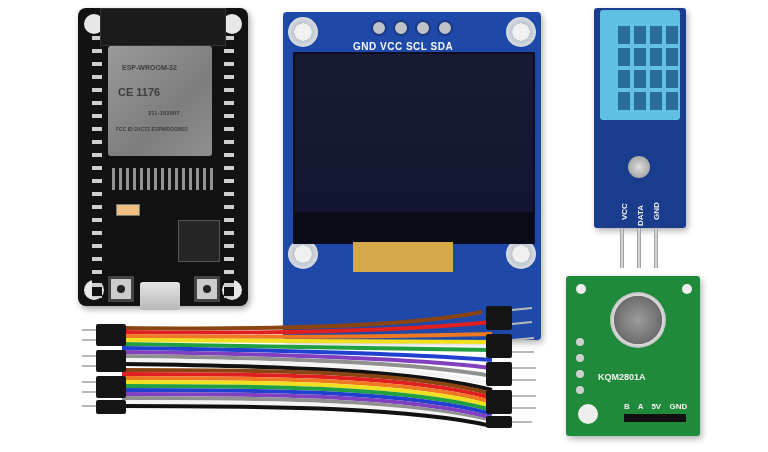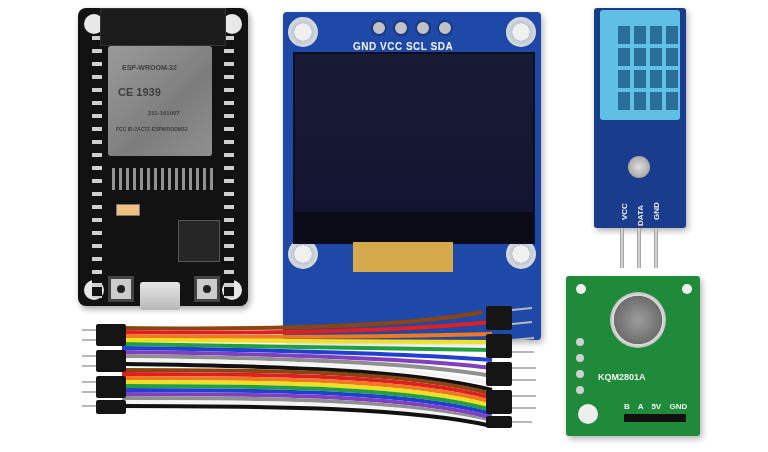--- a/index.html
+++ b/index.html
@@ -49,21 +49,21 @@
 <div class="abs esp">
   <div class="hole" style="left:6px;top:6px"></div>
   <div class="hole" style="left:144px;top:6px"></div>
   <div class="hole" style="left:6px;top:272px"></div>
   <div class="hole" style="left:144px;top:272px"></div>
   <div class="pins" style="left:14px"></div>
   <div class="pins" style="left:146px"></div>
   <div class="antenna"></div>
   <div class="shield">
     <span class="txt" style="left:14px;top:18px">ESP-WROOM-32</span>
-    <span class="txt" style="left:10px;top:40px;font-size:11px">CE 1939</span>
+    <span class="txt" style="left:10px;top:40px;font-size:11px">CE 1176</span>
     <span class="txt" style="left:40px;top:64px;font-size:6px">211-161007</span>
     <span class="txt" style="left:8px;top:80px;font-size:5px">FCC ID:2AC7Z-ESPWROOM32</span>
   </div>
   <div class="silk"></div>
   <div class="led"></div>
   <div class="chip"></div>
   <div class="btn" style="left:30px"></div>
   <div class="usb"></div>
   <div class="btn" style="left:116px"></div>
 </div>

